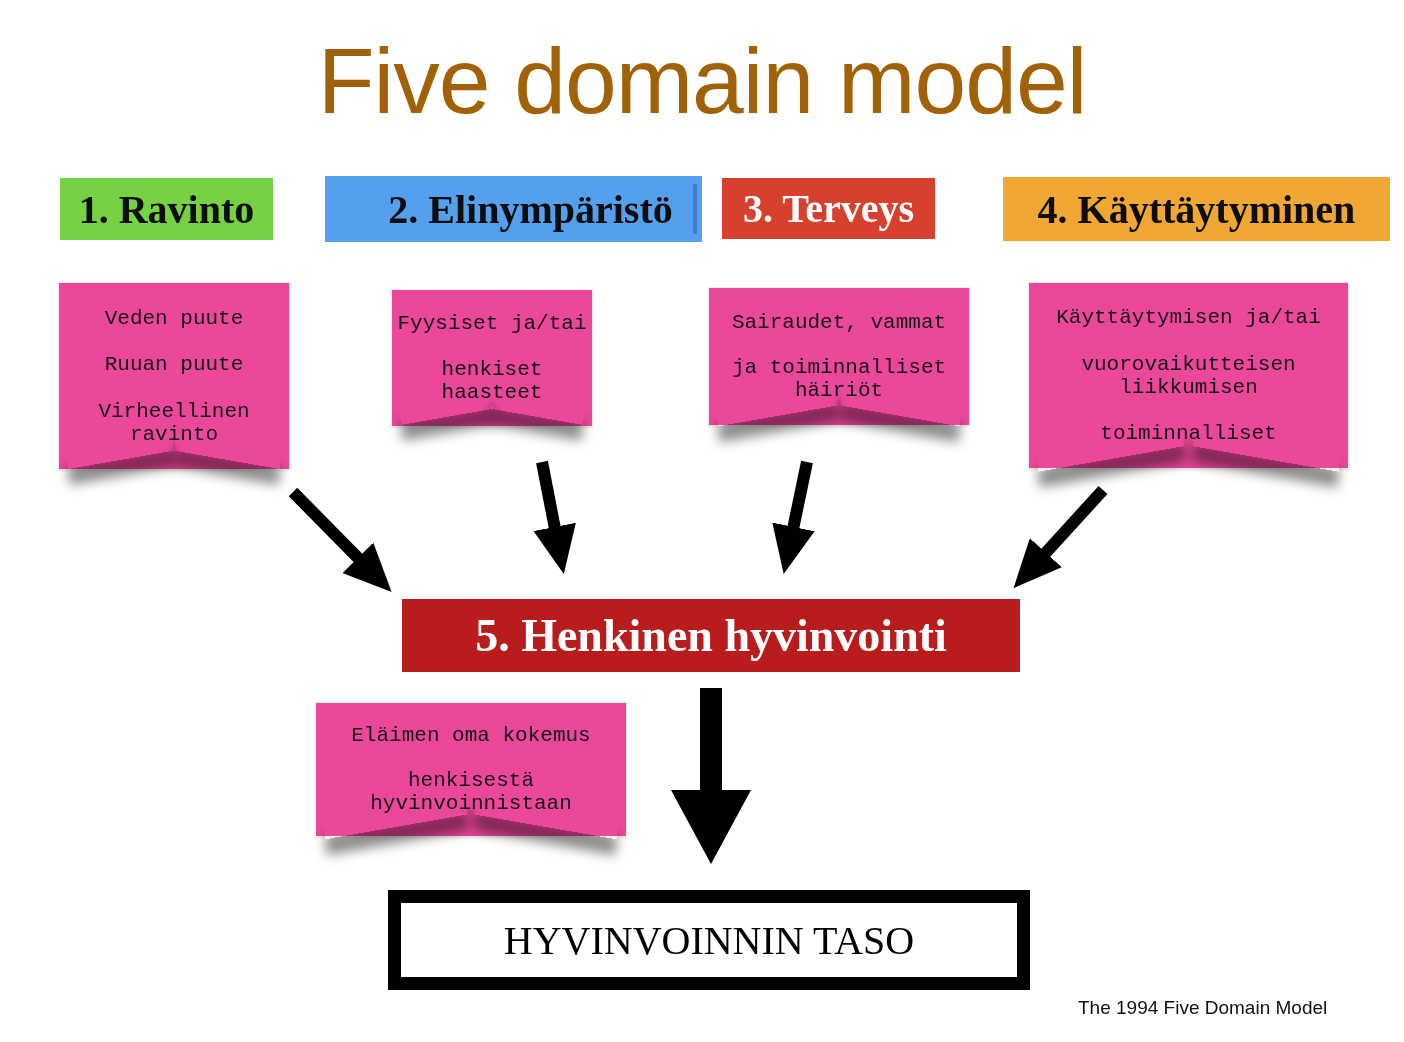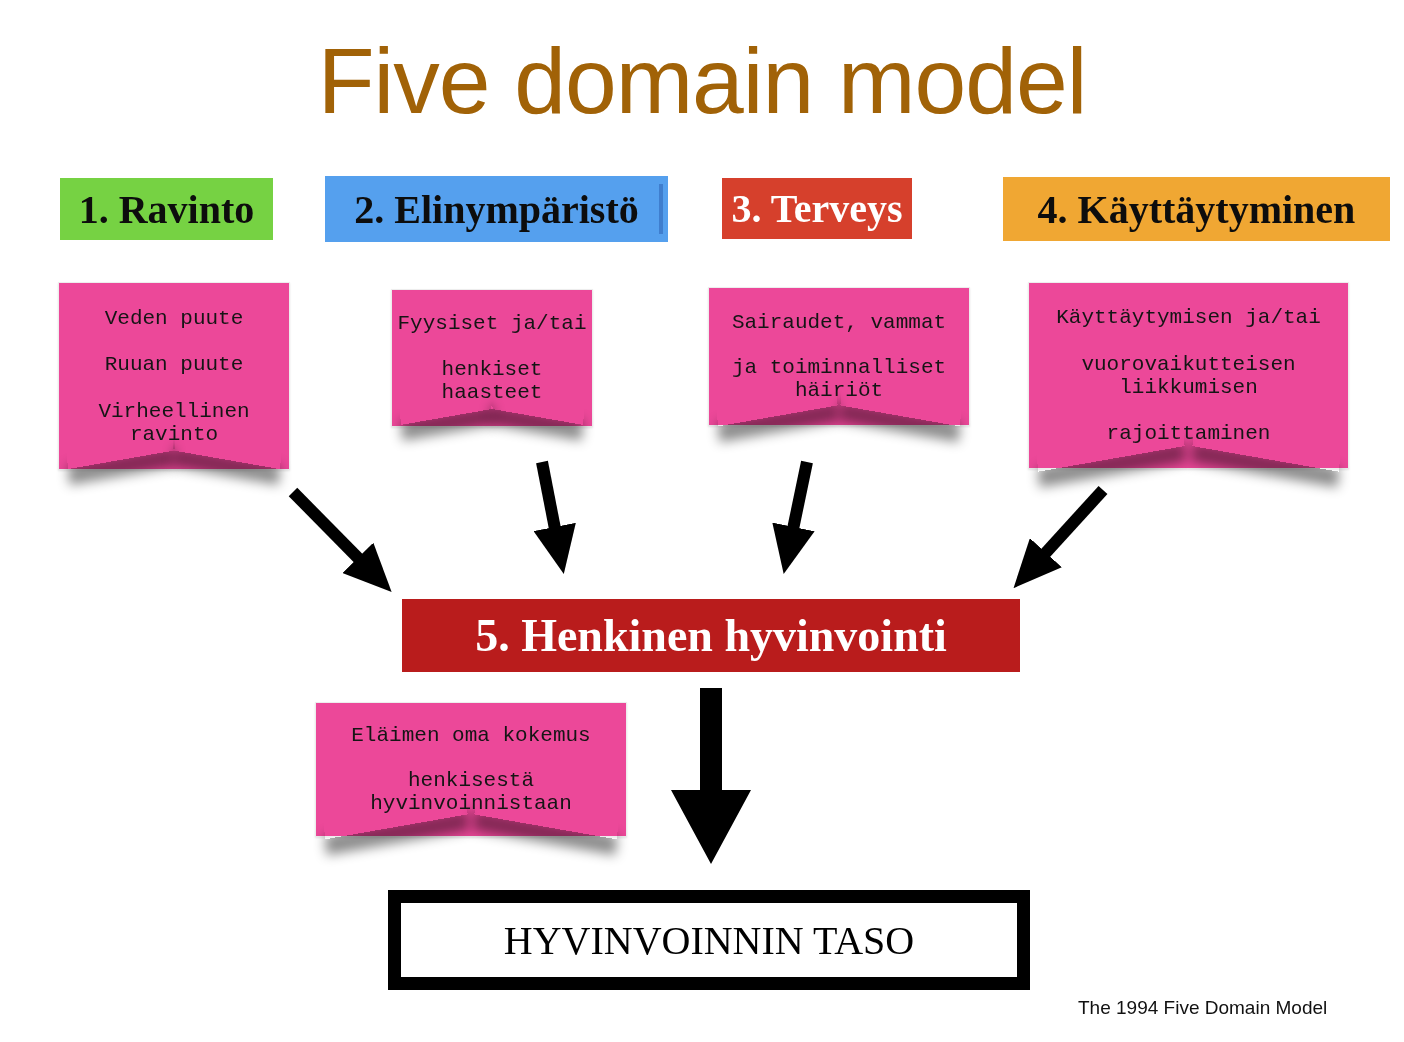--- a/index.html
+++ b/index.html
@@ -52,26 +52,26 @@
 <body>
 
 <div class="canvas">
 
   <h1 class="title">Five domain model</h1>
 
   <div class="hdr" style="left: 60px; top: 178px; width: 213px; height: 62px; background-color: rgb(118, 210, 67); color: rgb(13, 13, 13);">
     <span>1. Ravinto</span>
   </div>
 
-  <div class="hdr" style="left: 325px; top: 176px; width: 343px; height: 66px; background-color: rgb(85, 160, 238); color: rgb(13, 13, 13);">
+  <div class="hdr" style="left: 325px; top: 176px; width: 343px; height: 66px; background-color: rgb(85, 160, 238); color: rgb(13, 13, 13); padding-left: 34px;">
     <span>2. Elinympäristö</span>
     <span class="caret"></span>
   </div>
 
-  <div class="hdr" style="left: 722px; top: 178px; width: 190px; height: 61px; background-color: rgb(214, 64, 44); color: rgb(255, 255, 255);">
+  <div class="hdr" style="left: 722px; top: 178px; width: 213px; height: 61px; background-color: rgb(214, 64, 44); color: rgb(255, 255, 255);">
     <span>3. Terveys</span>
   </div>
 
   <div class="hdr" style="left: 1003px; top: 177px; width: 387px; height: 64px; background-color: rgb(240, 167, 51); color: rgb(13, 13, 13);">
     <span>4. Käyttäytyminen</span>
   </div>
 
   <div class="note" style="left:58px;top:282px;width:230px;height:186px;">
     <span>Veden puute</span>
     <span>Ruuan puute</span>
@@ -84,21 +84,21 @@
   </div>
 
   <div class="note" style="left:391px;top:289px;width:200px;height:136px;">
     <span>Fyysiset ja/tai</span>
     <span>henkiset haasteet</span>
   </div>
 
   <div class="note" style="left:1028px;top:282px;width:319px;height:185px;">
     <span>Käyttäytymisen ja/tai</span>
     <span>vuorovaikutteisen liikkumisen</span>
-    <span>rajoittaminen</span>
+    <span>toiminnalliset</span>
   </div>
 
   <div class="note" style="left:315px;top:702px;width:310px;height:133px;align-items:flex-end;">
     <span>Eläimen oma kokemus</span>
     <span>henkisestä hyvinvoinnistaan</span>
   </div>
 
 
   <div class="center-box" style="background-color: #b91c1c; color: rgb(255, 255, 255);">
     <span>5. Henkinen hyvinvointi</span>

